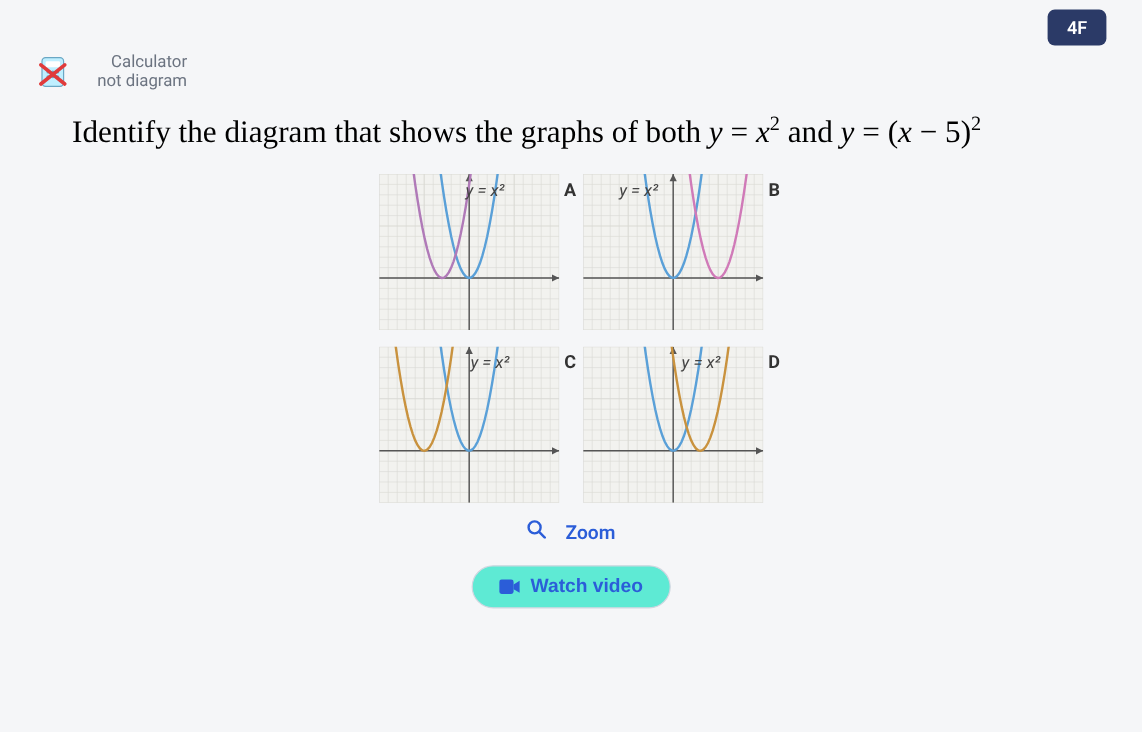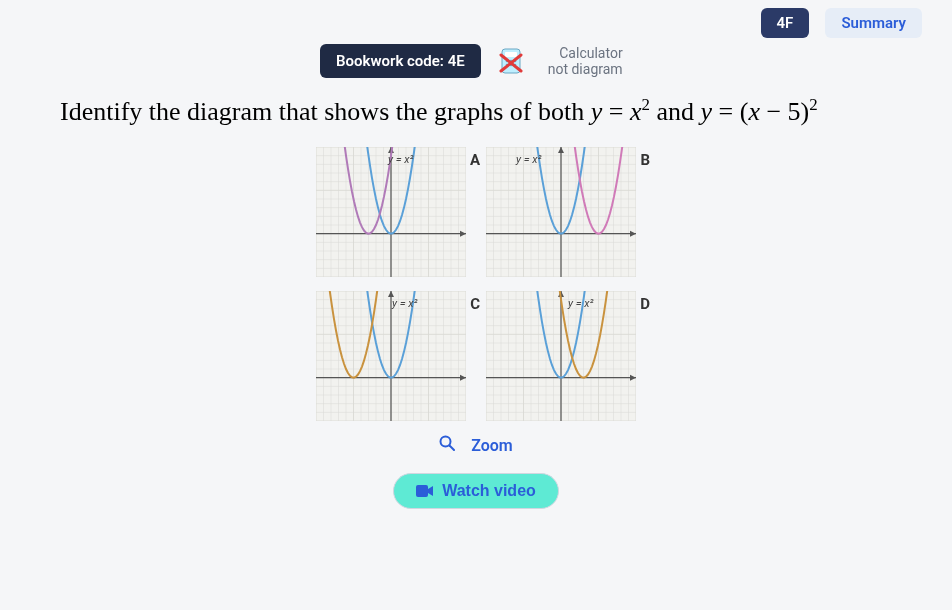--- a/index.html
+++ b/index.html
@@ -93,21 +93,21 @@
     position: absolute;
     top: 4px;
     right: -14px;
     font-size: 15px;
     font-weight: 700;
     color: #333;
   }
   .y-eq {
     position:absolute;
     top:6px;
-    font-size:11px;
+    font-size:14px;
     color:#444;
     font-style:italic;
   }
 
   .zoom-row {
     text-align: center;
     margin-top: 14px;
   }
   .zoom-link {
     color: #2b5dd8;
@@ -136,25 +136,23 @@
     border-radius: 999px;
     cursor: pointer;
   }
   .watch-btn .cam-icon { width:18px; height:14px; }
 </style>
 </head>
 <body>
 
 <div class="topbar">
   <span class="pill pill-prev">4F</span>
-  <span class="pill pill-summary">Summary</span>
 </div>
 
 <div class="metarow">
-  <span class="bookwork-badge">Bookwork code: 4E</span>
   <div class="calc-block">
     <span class="calc-icon">
       <svg viewBox="0 0 28 28" width="28" height="28">
         <rect x="5" y="2" width="18" height="24" rx="3" fill="#bfefff" stroke="#6aa7c4" stroke-width="1"></rect>
         <rect x="8" y="5" width="12" height="5" rx="1" fill="#fff"></rect>
         <circle cx="10" cy="14" r="1.3" fill="#6aa7c4"></circle>
         <circle cx="14" cy="14" r="1.3" fill="#6aa7c4"></circle>
         <circle cx="18" cy="14" r="1.3" fill="#6aa7c4"></circle>
         <circle cx="10" cy="18" r="1.3" fill="#6aa7c4"></circle>
         <circle cx="14" cy="18" r="1.3" fill="#6aa7c4"></circle>

